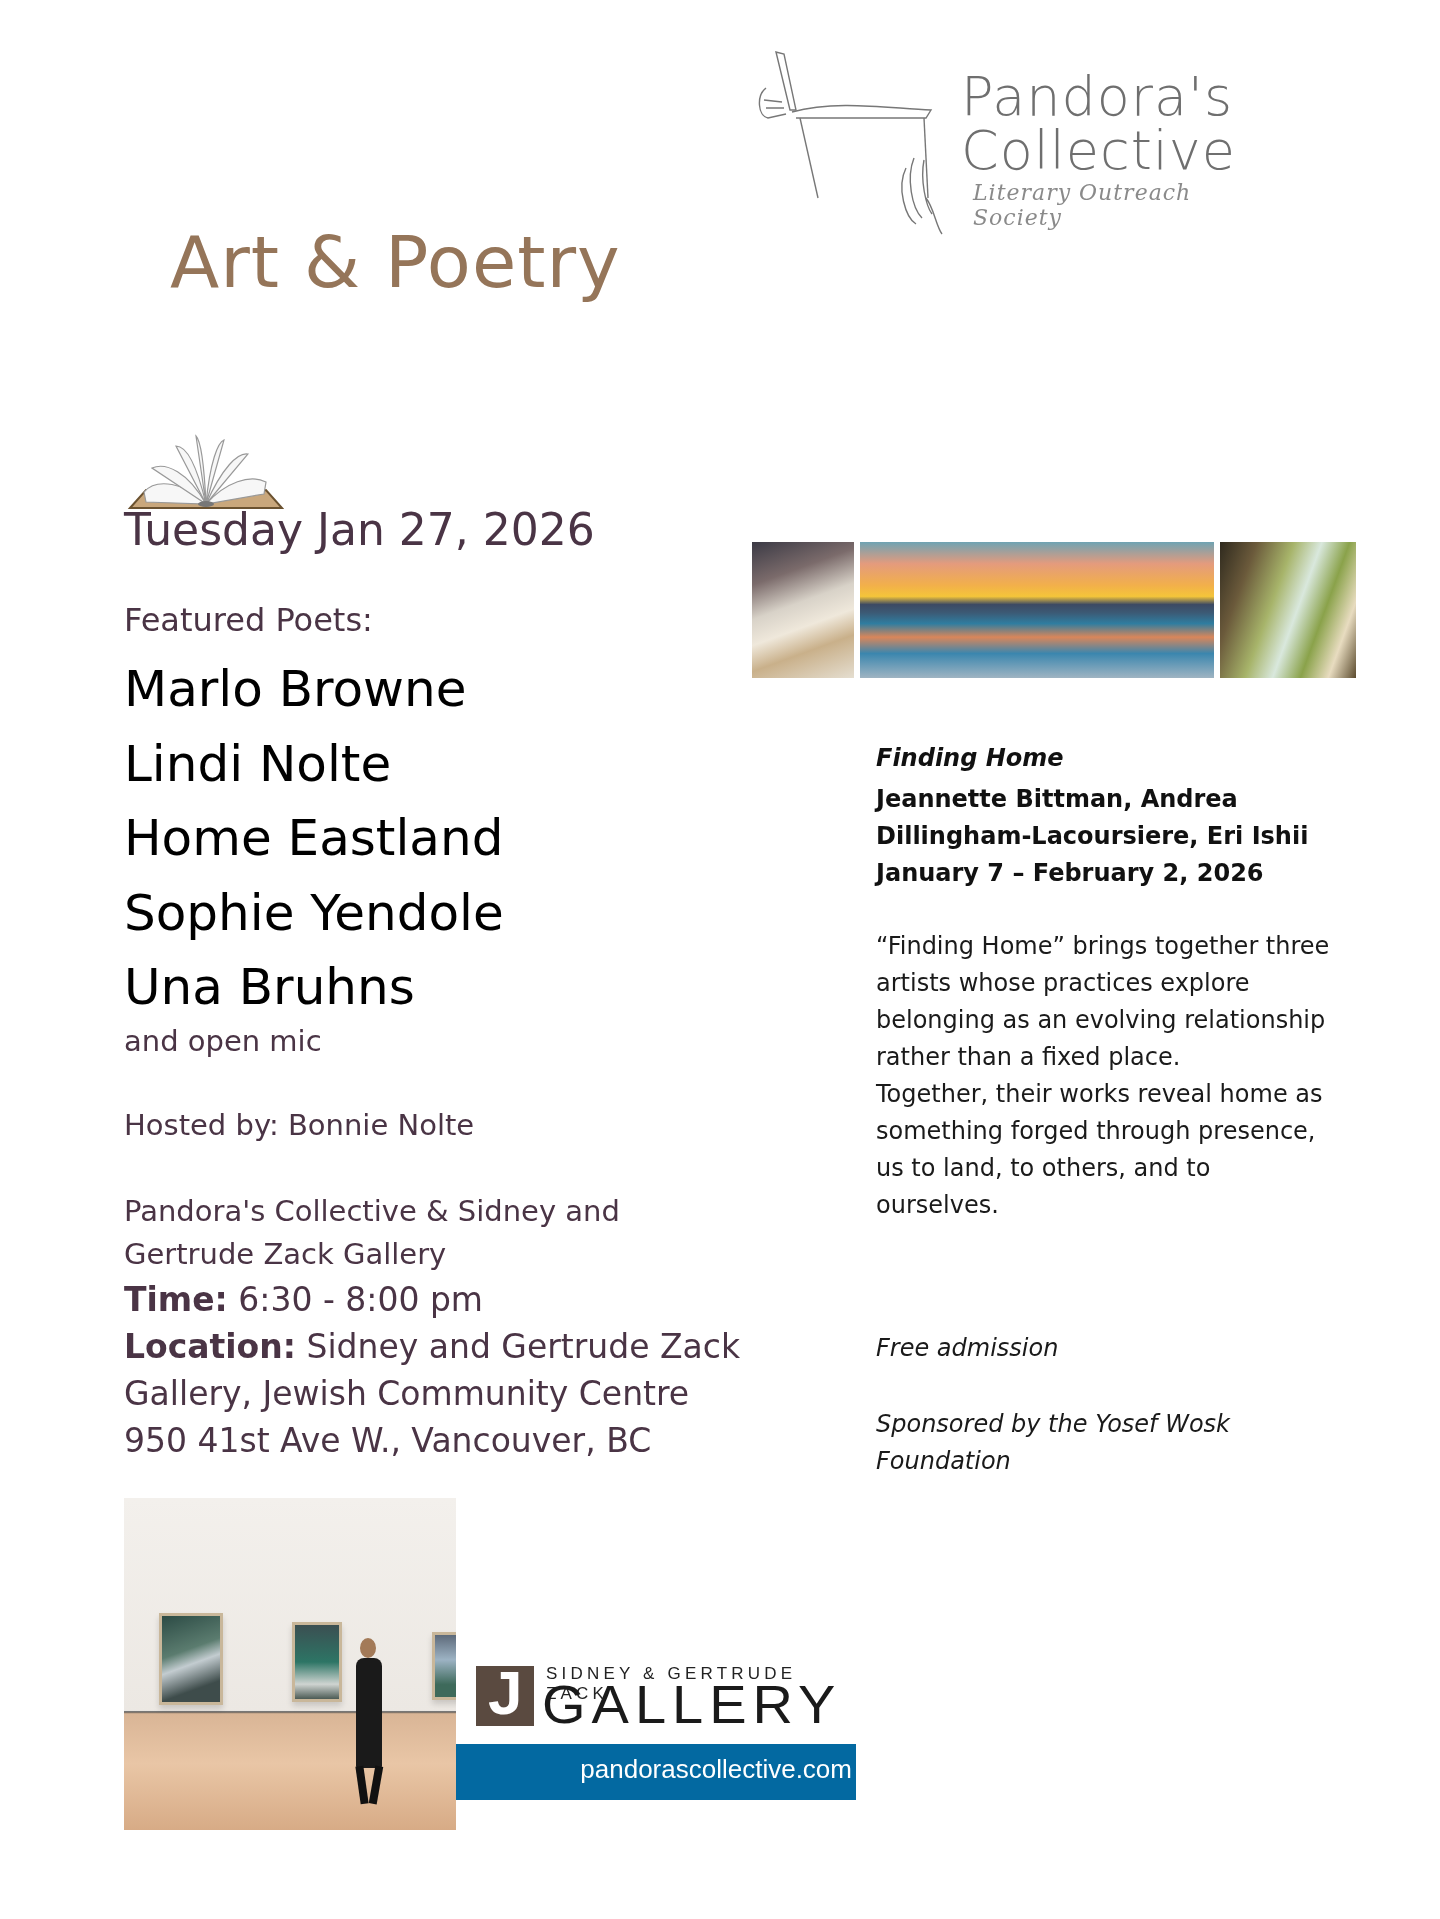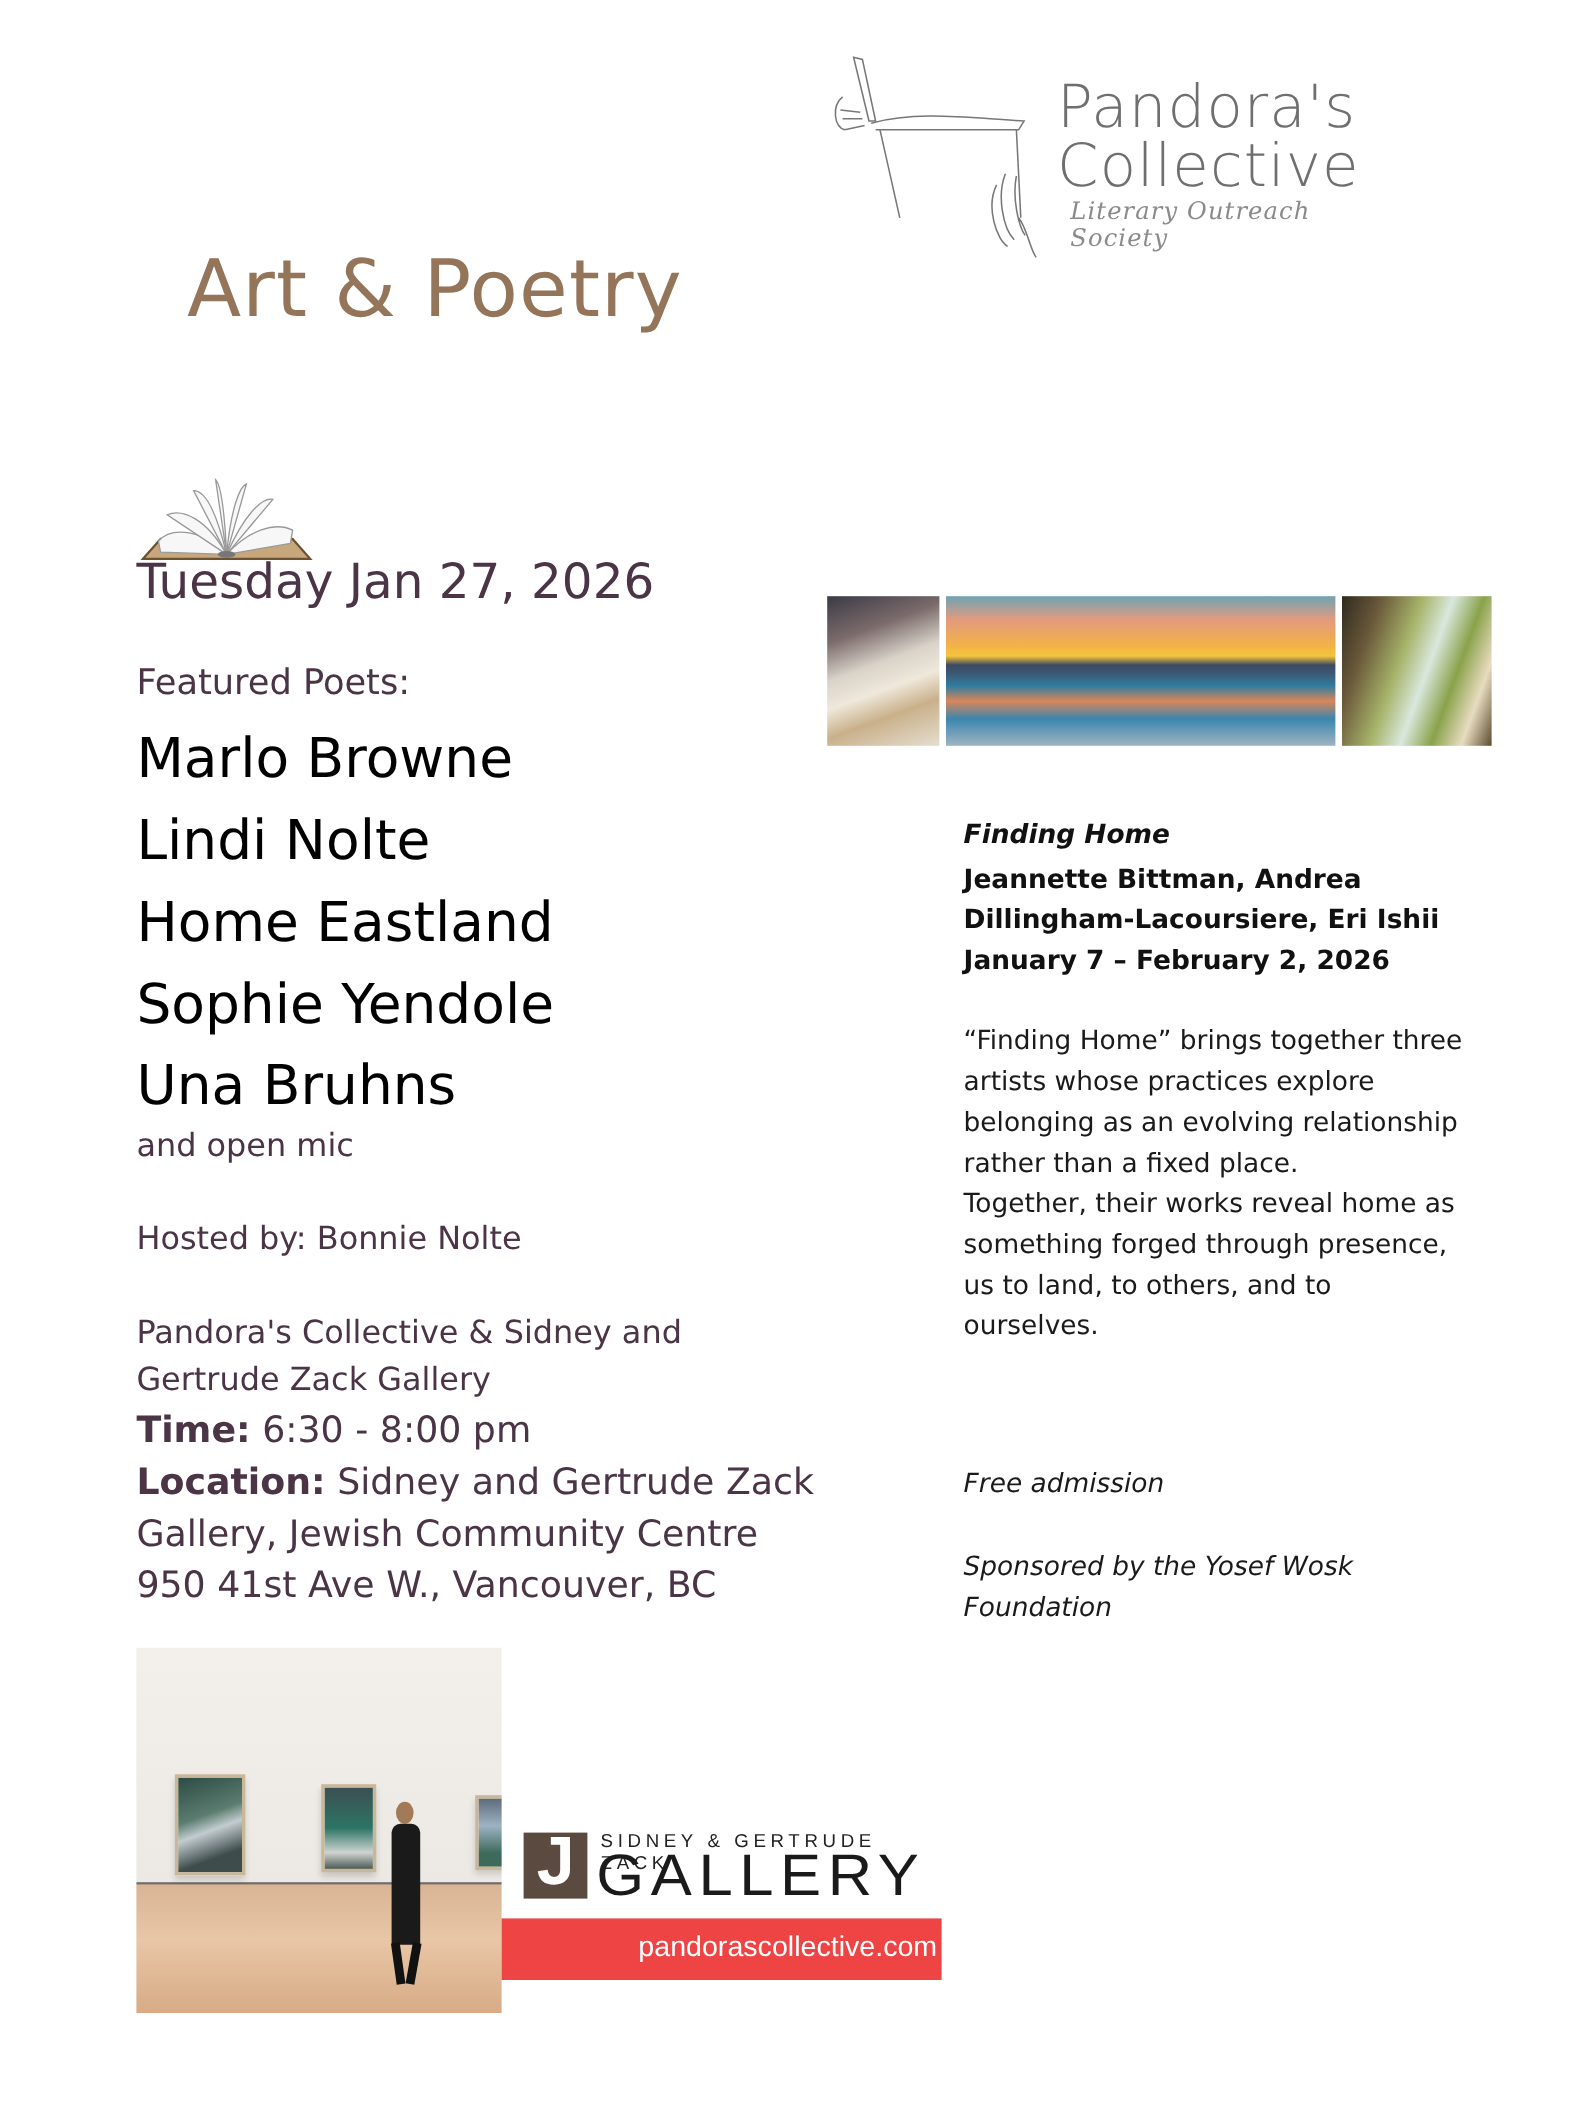--- a/index.html
+++ b/index.html
@@ -52,21 +52,21 @@
   .person .leg1 { position: absolute; left: 6px; top: 128px; width: 8px; height: 38px; background: #111; transform: rotate(-8deg); }
   .person .leg2 { position: absolute; left: 20px; top: 128px; width: 8px; height: 38px; background: #111; transform: rotate(10deg); }
 
   
   .zack { left: 476px; top: 1666px; width: 366px; height: 66px; }
   .zack-j { position: absolute; left: 0; top: 0; width: 58px; height: 60px; background: #5a4a40; }
   .zack-j span { position: absolute; left: 12px; top: -4px; color: #ffffff; font-family: "Liberation Sans", sans-serif; font-weight: 700; font-size: 62px; line-height: 62px; }
   .zack-small { position: absolute; left: 70px; top: -2px; font-family: "Liberation Sans", sans-serif; font-size: 17px; letter-spacing: 4.2px; color: #222; }
   .zack-big { position: absolute; left: 66px; top: 12px; font-family: "Liberation Sans", sans-serif; font-size: 56px; line-height: 56px; letter-spacing: 6px; color: #1a1a1a; transform: scaleY(0.95); transform-origin: top left; }
 
-  .url-bar { left: 456px; top: 1744px; width: 400px; height: 56px; background: #ef4444; }
+  .url-bar { left: 456px; top: 1744px; width: 400px; height: 56px; background: #0369a1; }
   .url-bar span { position: absolute; right: 4px; top: 10px; color: #ffffff; font-family: "Liberation Sans", sans-serif; font-size: 26px; }
 </style>
 </head>
 <body>
 
 <div class="abs logo">
   <svg width="200" height="190" viewBox="0 0 200 190">
     <g fill="none" stroke="#777" stroke-width="1.4">
       <path d="M20 4 L34 62 L40 62 L28 6 Z"></path>
       <path d="M10 40 C0 48 2 68 12 70 L30 66"></path>

